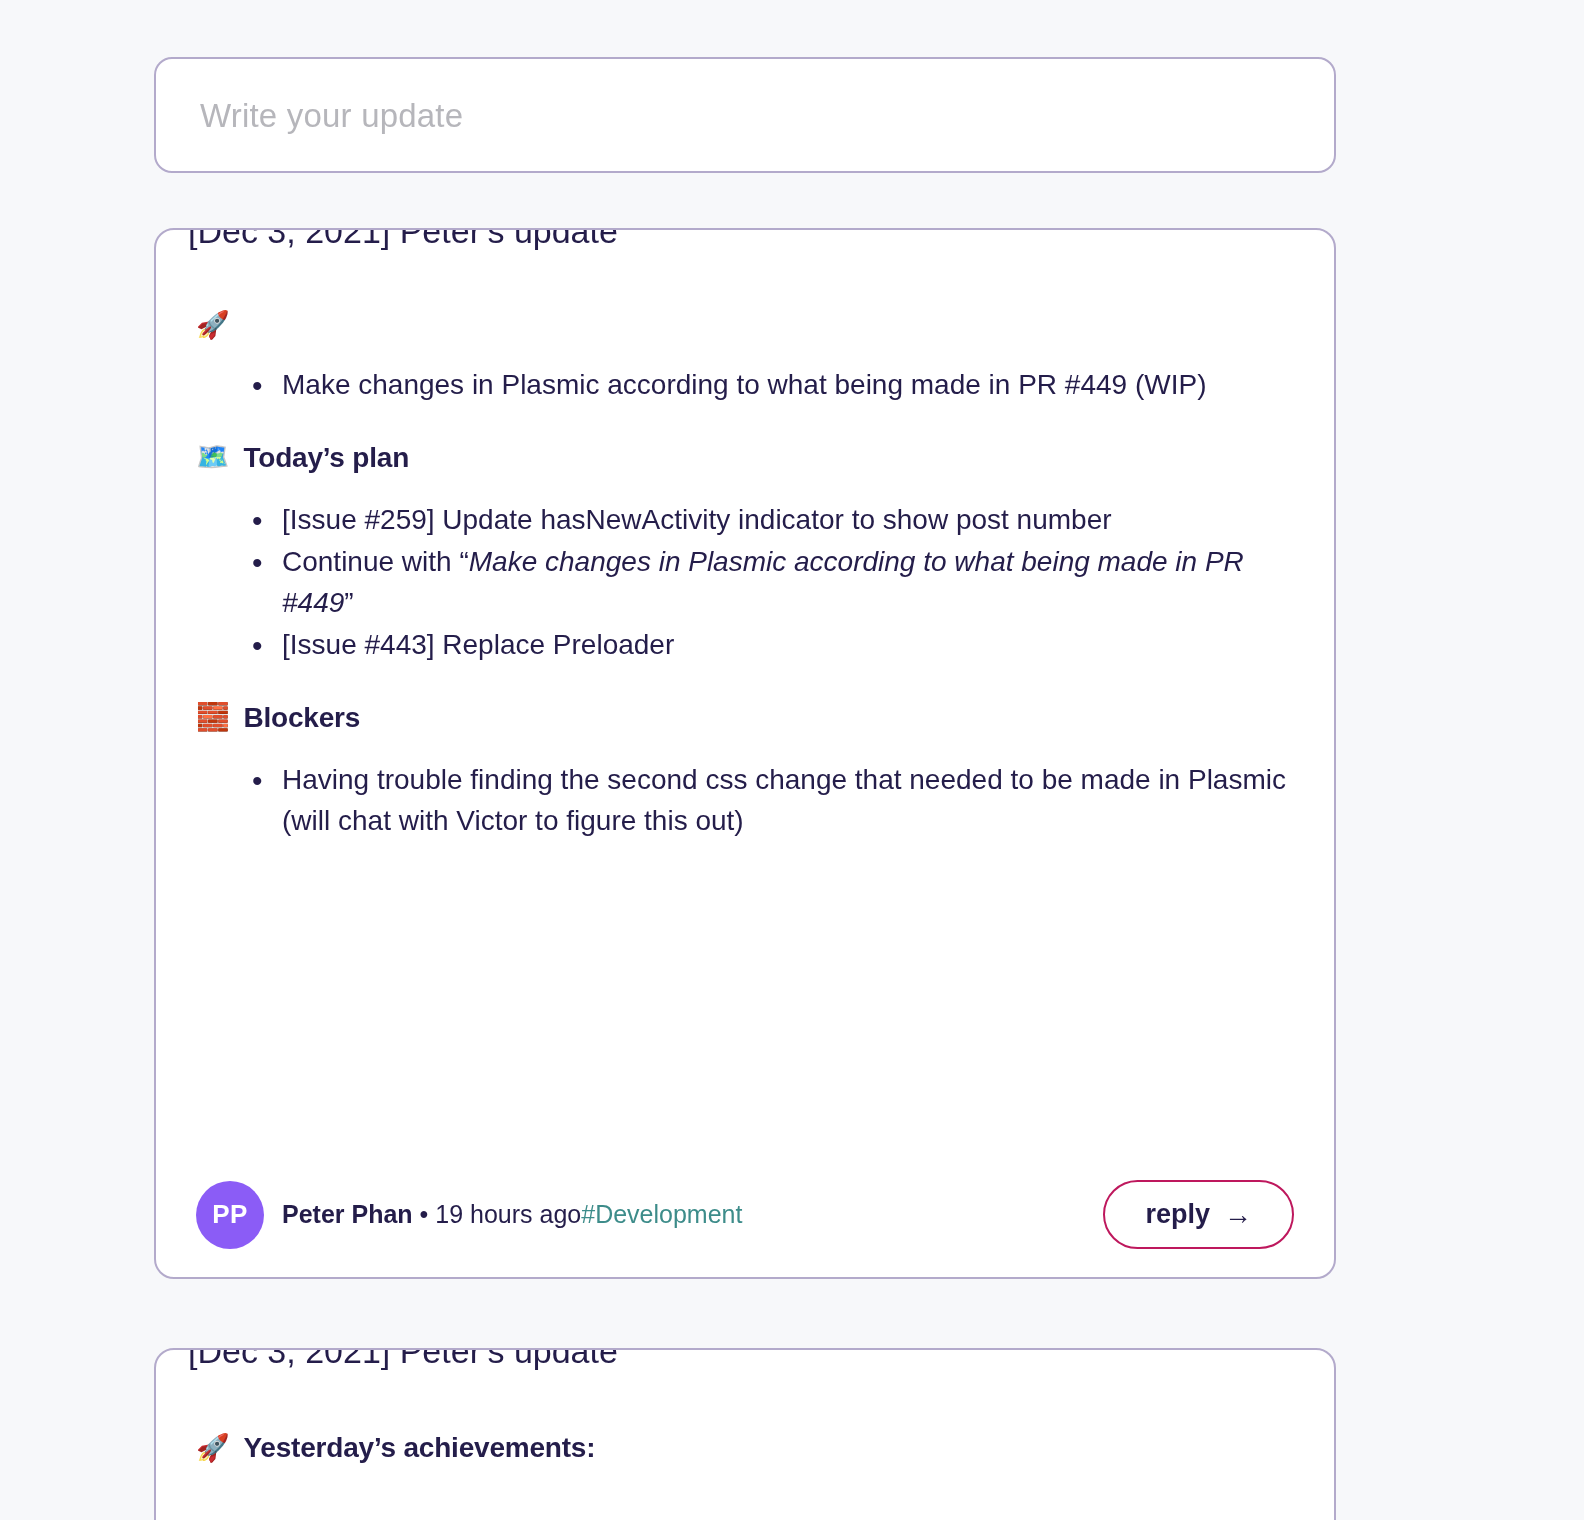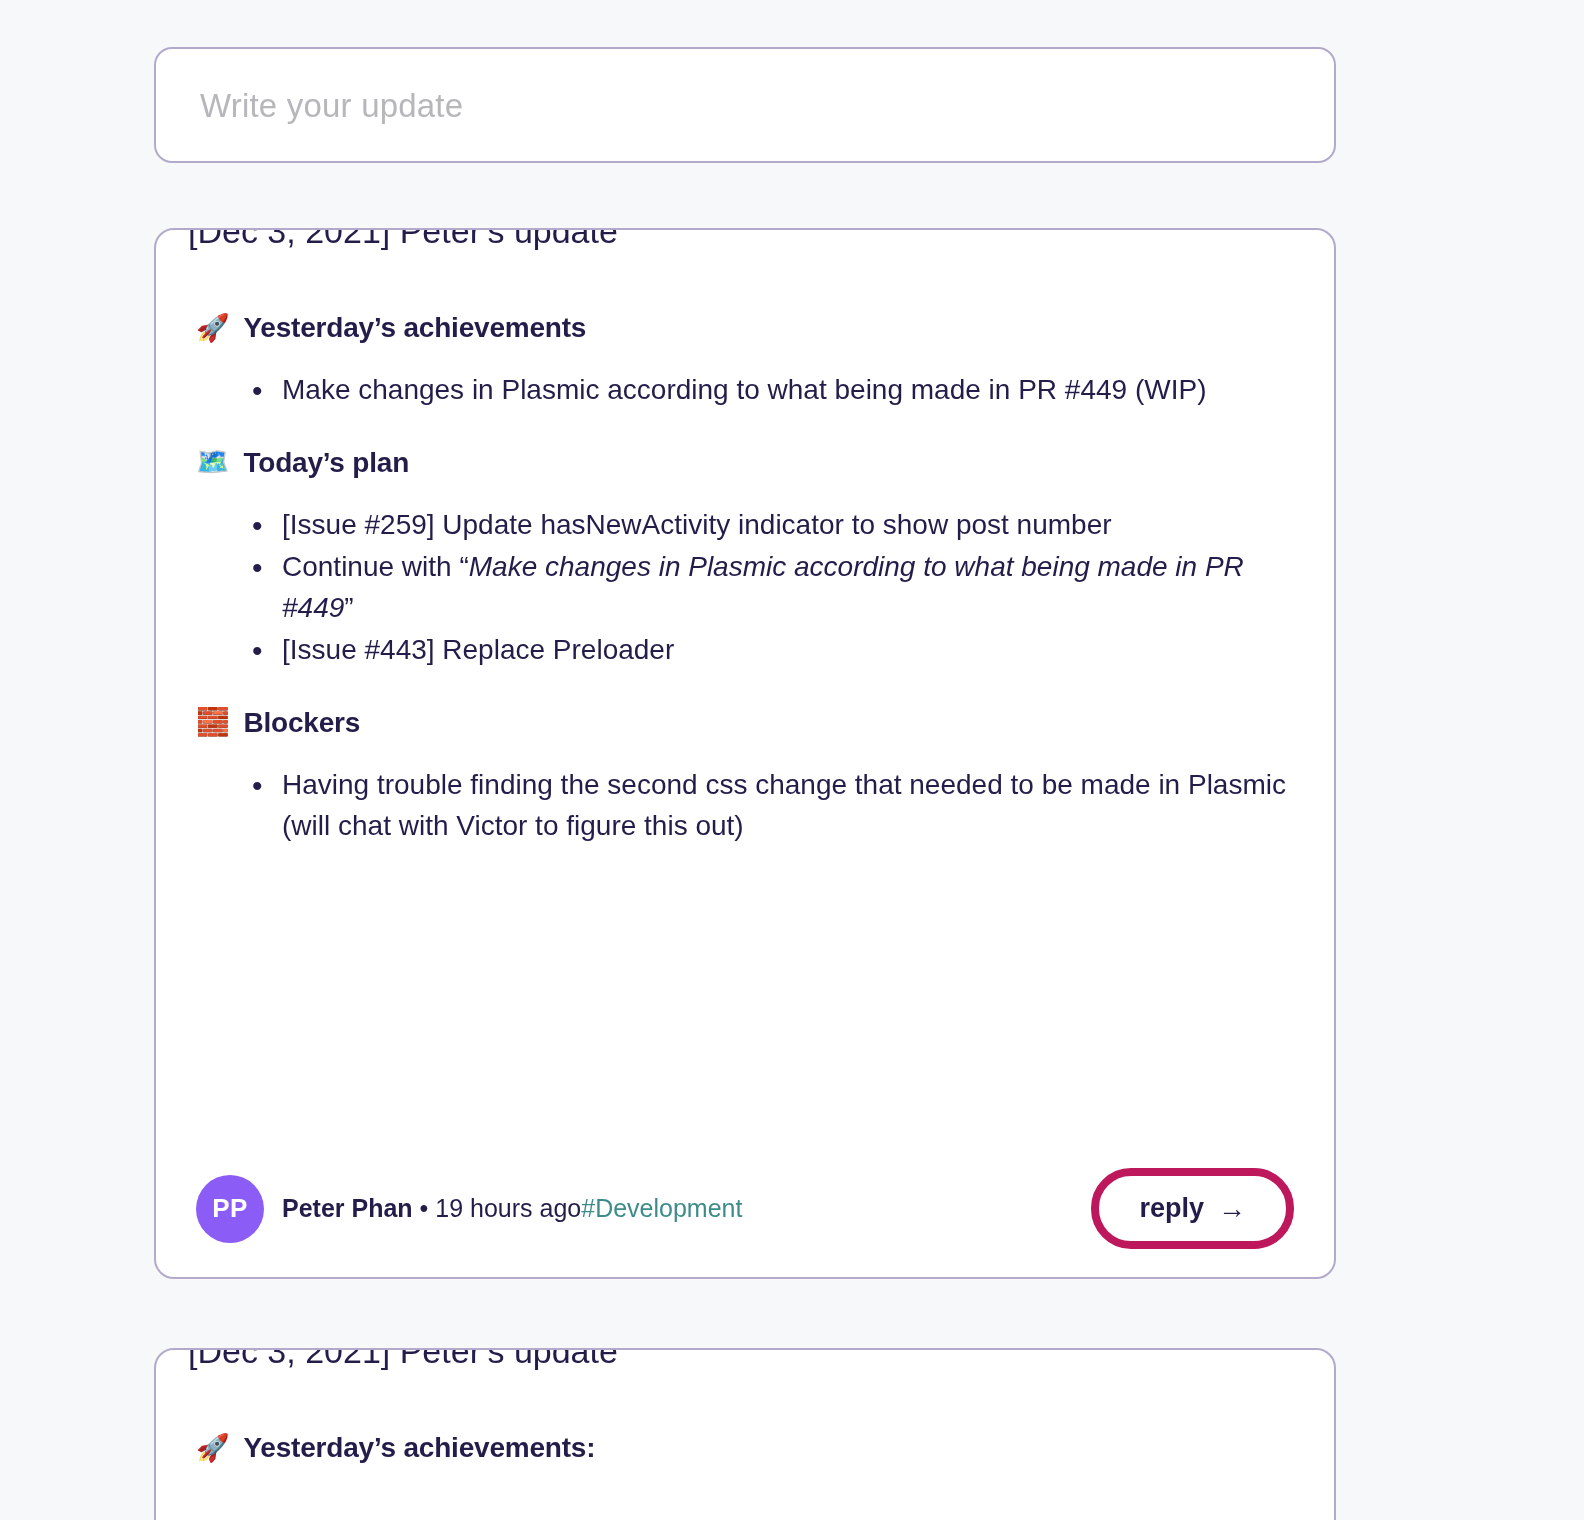--- a/index.html
+++ b/index.html
@@ -16,21 +16,21 @@
     position: relative;
     width: 1584px;
     height: 1520px;
     background: #f7f8fa;
   }
 
   
   .composer {
     position: absolute;
     left: 154px;
-    top: 47px;
+    top: 57px;
     width: 1182px;
     height: 116px;
     background: #ffffff;
     border: 2px solid #b3aacb;
     border-radius: 18px;
     display: flex;
     align-items: center;
     padding: 0 44px;
     cursor: text;
     text-align: center;
@@ -161,21 +161,21 @@
     font-size: 25px;
     color: #3d8c8a;
     line-height: 1.25;
     cursor: pointer;
   }
 
   .reply-btn {
     display: flex;
     align-items: center;
     gap: 14px;
-    border: 8px solid #be185d;
+    border: 2px solid #be185d;
     border-radius: 40px;
     background: #ffffff;
     color: #241d4a;
     font-size: 27px;
     font-weight: 600;
     padding: 17px 40px;
     cursor: pointer;
     font-family: "Liberation Sans", sans-serif;
   }
   .reply-arrow { font-size: 28px; line-height: 1; display:inline-block; }
@@ -191,21 +191,20 @@
 
   <div class="card card-1">
 
     <div class="post-title-clip">
       <div class="post-title">[Dec 3, 2021] Peter's update</div>
     </div>
 
     <div class="section">
       <div class="section-head">
         <span class="section-emoji">🚀</span>
-        <span>Yesterday’s achievements</span>
       </div>
       <ul class="bullets">
         <li>Make changes in Plasmic according to what being made in PR #449 (WIP)</li>
       </ul>
     </div>
 
     <div class="section">
       <div class="section-head">
         <span class="section-emoji">🗺️</span>
         <span>Today’s plan</span>

